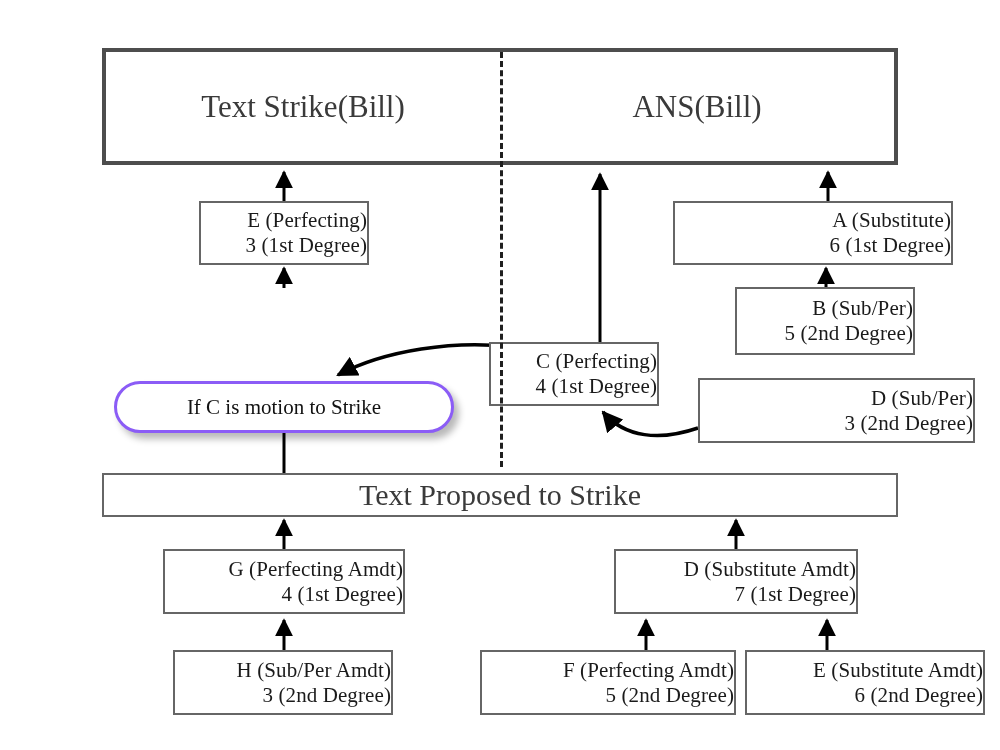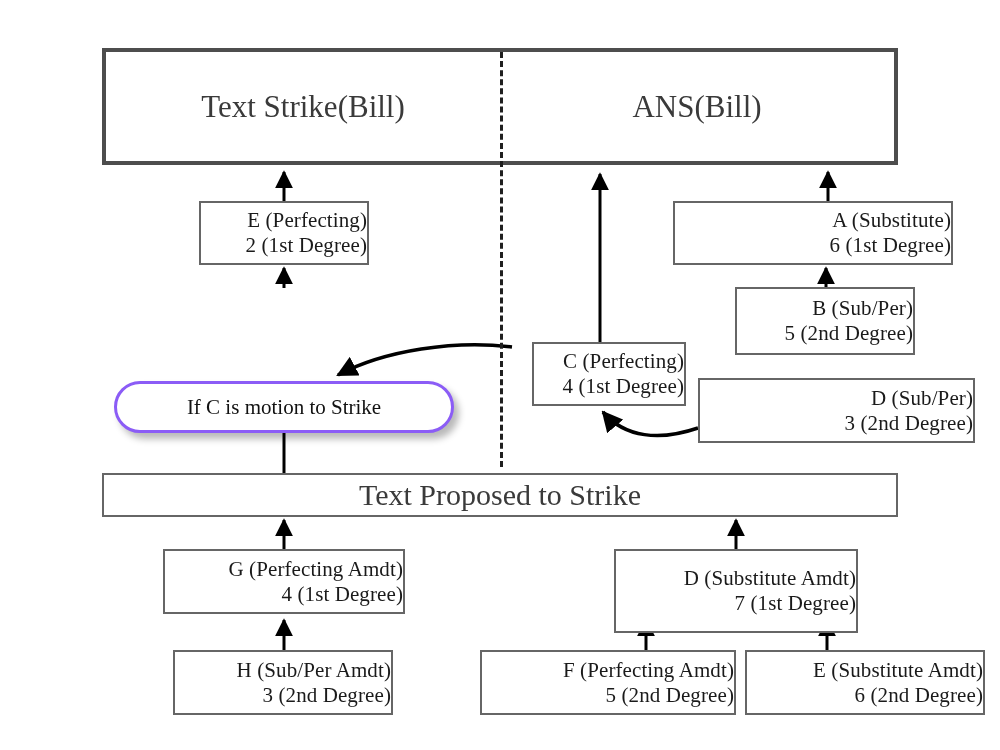--- a/index.html
+++ b/index.html
@@ -80,25 +80,25 @@
 
   
   .amd { font-size: 21px; }
   .amd .line { letter-spacing: 0.1px; }
 
   
   #node-e-perfecting  { left:199px; top:201px; width:170px; height:64px; }
   #node-f-subper      { left:195px; top:288px; width:178px; height:65px; }
   #node-a-substitute  { left:673px; top:201px; width:280px; height:64px;padding-left:16px; }
   #node-b-subper      { left:735px; top:287px; width:180px; height:68px; }
-  #node-c-perfecting  { left:532px; top:342px; width:154px; height:64px; }
+  #node-c-perfecting  { left:489px; top:342px; width:170px; height:64px; }
   #node-d-subper      { left:698px; top:378px; width:277px; height:65px;padding-left:15px; }
   #node-g-perfecting  { left:163px; top:549px; width:242px; height:65px; }
   #node-h-subper      { left:173px; top:650px; width:220px; height:65px; }
-  #node-d-substitute  { left:614px; top:549px; width:244px; height:84px; }
+  #node-d-substitute  { left:614px; top:549px; width:244px; height:65px; }
   #node-f-perfecting  { left:480px; top:650px; width:256px; height:65px; }
   #node-e-substitute  { left:745px; top:650px; width:240px; height:65px; }
 
   
   .mid-bar {
     position: absolute;
     left: 102px;
     top: 473px;
     width: 796px;
     height: 44px;
@@ -185,21 +185,21 @@
     </div>
     <div class="header-half">
       <div class="line">ANS</div>
       <div class="line">(Bill)</div>
     </div>
   </div>
   <div class="header-divider"></div>
 
   <div class="node amd" id="node-e-perfecting">
     <div class="line">E (Perfecting)</div>
-    <div class="line">2 (1st Degree)</div>
+    <div class="line">3 (1st Degree)</div>
   </div>
 
 
   <div class="node amd" id="node-a-substitute">
     <div class="line">A (Substitute)</div>
     <div class="line">6 (1st Degree)</div>
   </div>
 
   <div class="node amd" id="node-b-subper">
     <div class="line">B (Sub/Per)</div>

